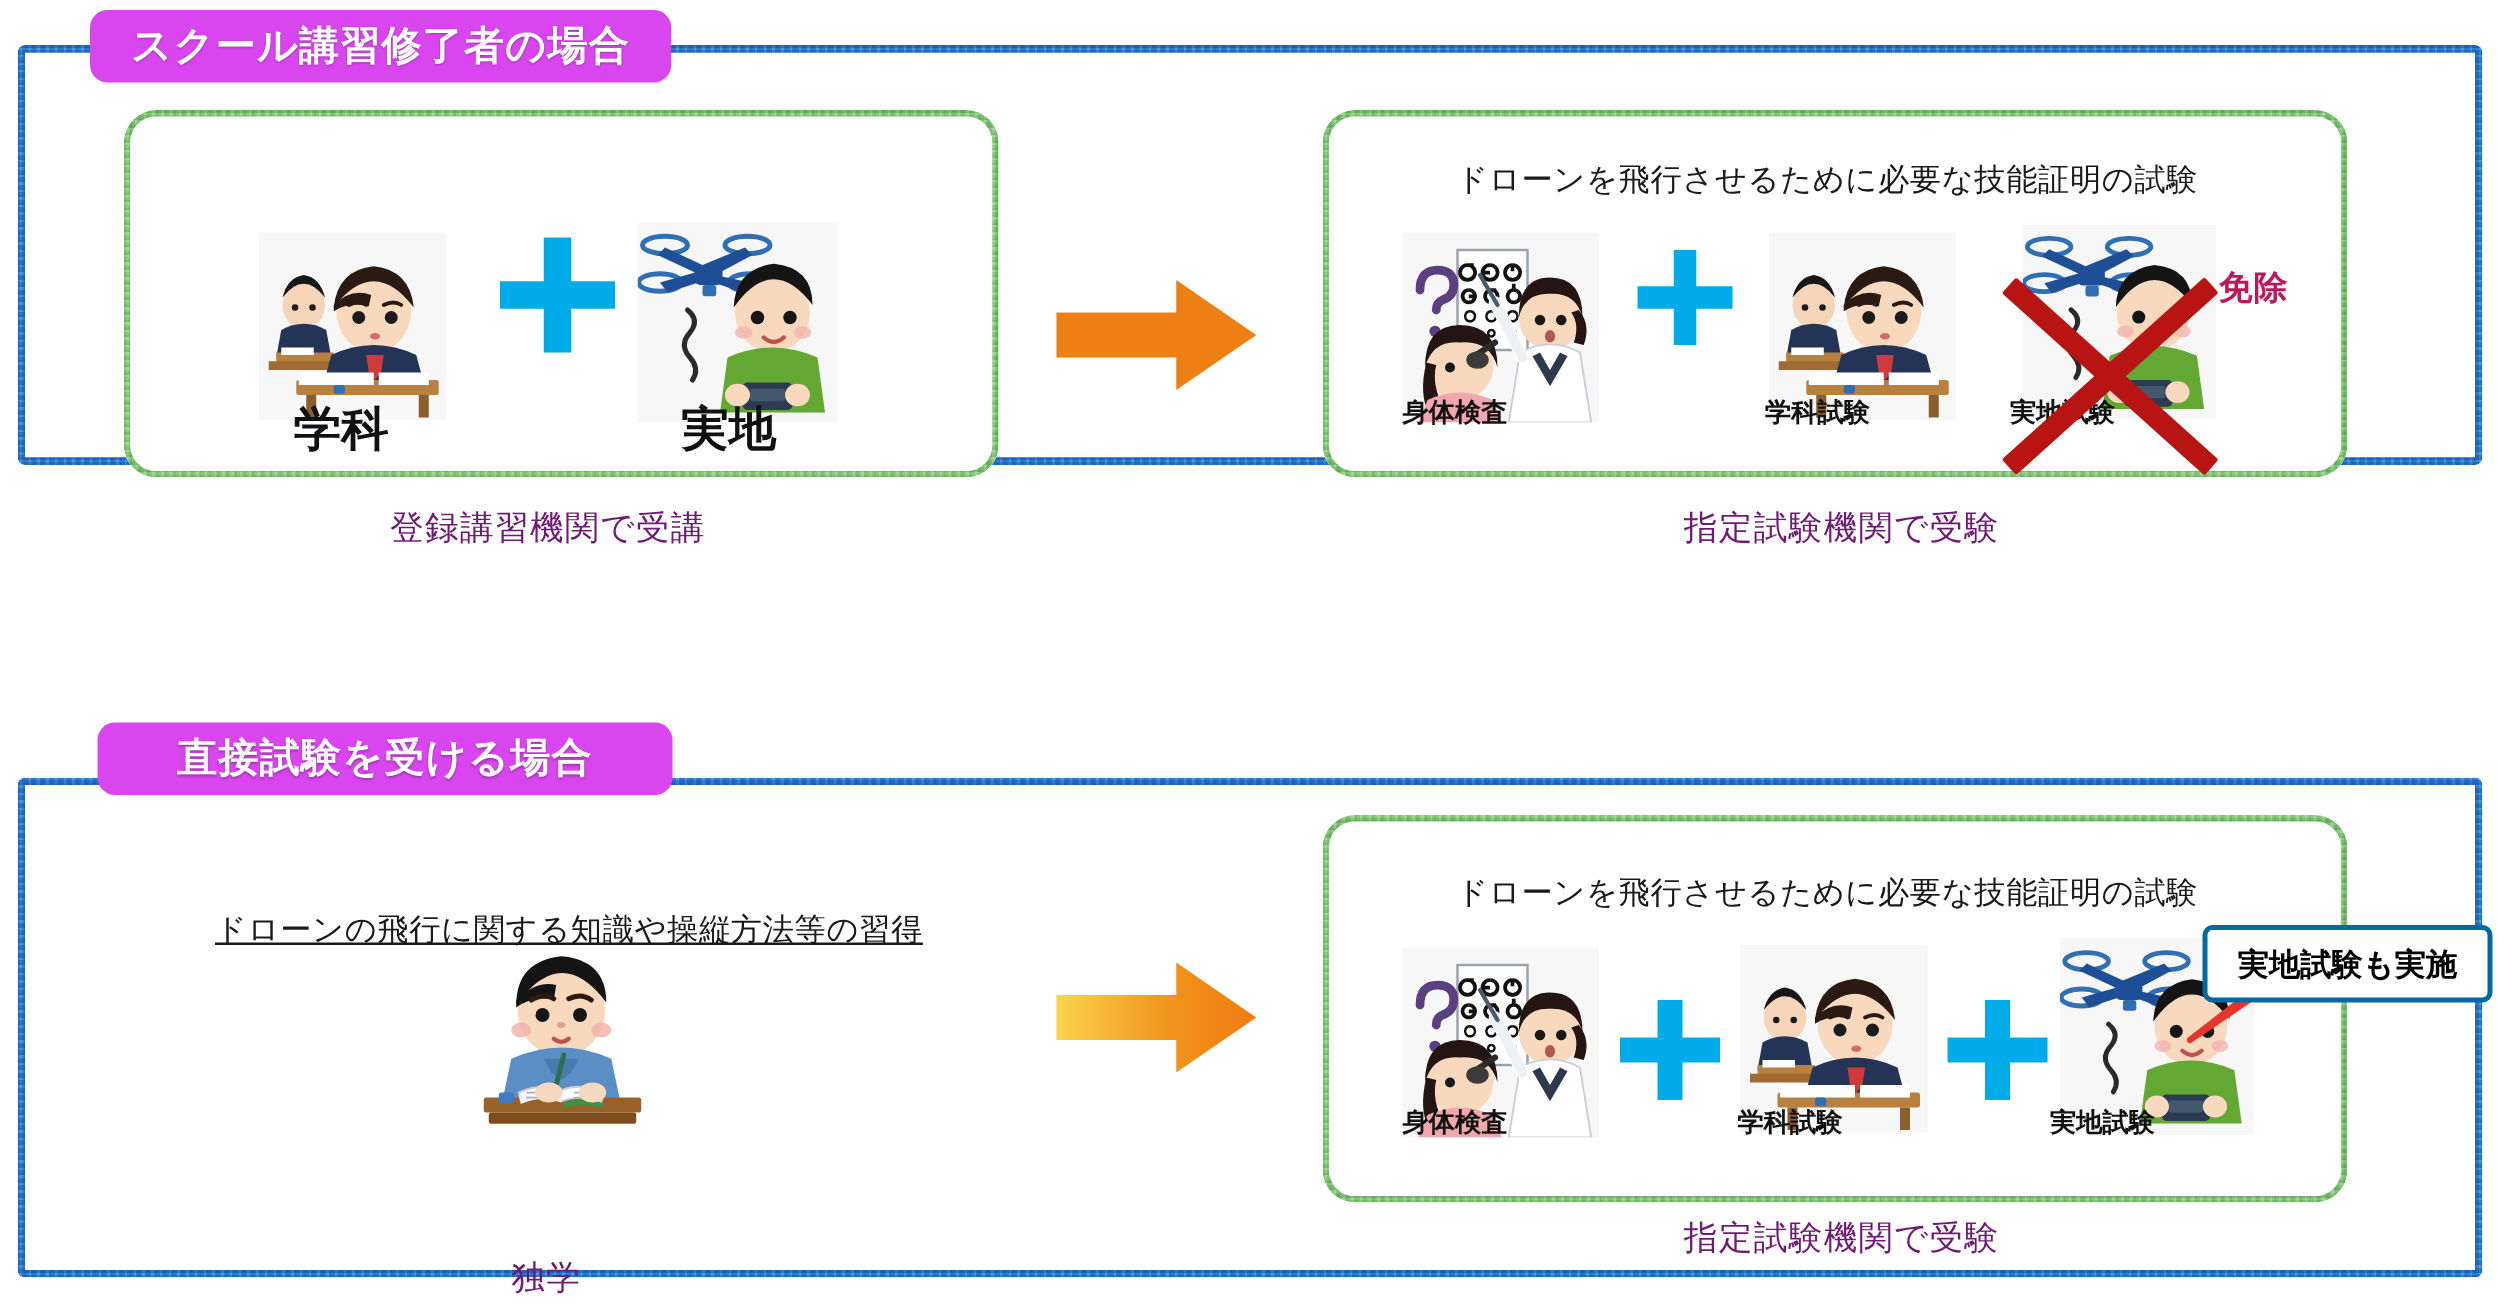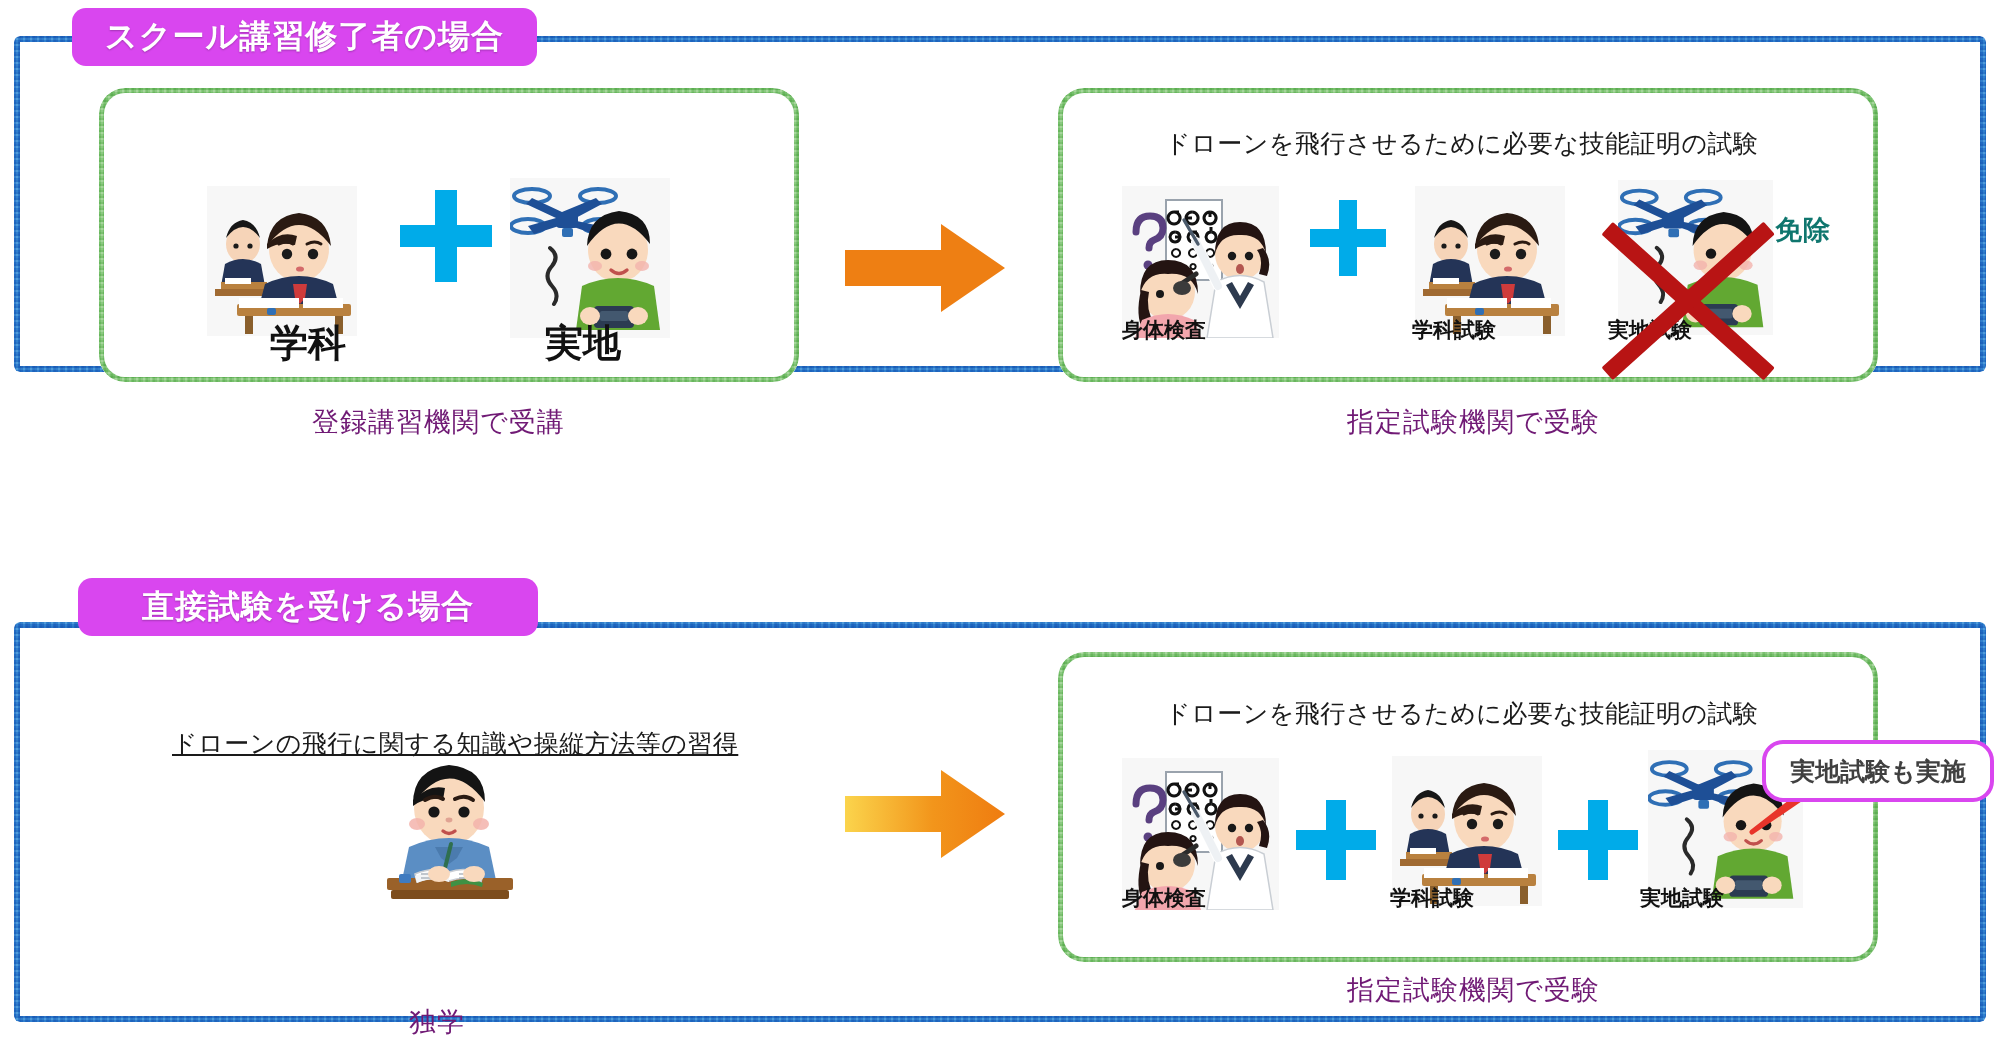--- a/index.html
+++ b/index.html
@@ -81,21 +81,21 @@
     position:absolute;
     color:#111;
     font-size:38px;
     font-weight:600;
     white-space:nowrap;
     letter-spacing:0px;
   }
   .item-label.sm { font-size:21px; }
   .exempt {
     position:absolute;
-    color:#0f766e;
+    color:#be185d;
     font-size:27px;
     font-weight:800;
     white-space:nowrap;
     letter-spacing:1px;
   }
 
   
   .plus { position:absolute; }
   .plus i { position:absolute; background:#00abe9; display:block; }
   .plus .h { left:0; top:38%; width:100%; height:24%; }
@@ -114,25 +114,25 @@
     position:absolute; left:50%; top:50%;
     width:136%; height:17px; background:#b81414;
     border-radius:2px;
   }
   .bigx .a { transform: translate(-50%,-50%) rotate(42deg); }
   .bigx .b { transform: translate(-50%,-50%) rotate(-42deg); }
 
   
   .bubble {
     position:absolute;
-    border:4px solid #d946ef;
+    border:4px solid #0369a1;
     background:#fff;
-    border-radius:21px;
+    border-radius:8px;
     display:flex; align-items:center; justify-content:center;
-    color:#404040; font-weight:800; font-size:25px;
+    color:#000000; font-weight:800; font-size:25px;
     white-space:nowrap;
     z-index:30;
   }
   .bubble-tail { position:absolute; z-index:29; }
 </style>
 </head>
 <body>
 
 <div class="stage">
 
@@ -174,21 +174,21 @@
 
       <rect x="30" y="118" width="114" height="12" rx="2" fill="#b9813f"></rect>
       <rect x="32" y="112" width="60" height="10" fill="#fff"></rect>
       <rect x="96" y="112" width="40" height="10" fill="#fff"></rect>
       <rect x="38" y="130" width="8" height="18" fill="#8a5f2c"></rect>
       <rect x="128" y="130" width="8" height="18" fill="#8a5f2c"></rect>
       <rect x="60" y="122" width="9" height="7" rx="2" fill="#2f6fb5"></rect>
     </svg>
   </div>
 
-  <div class="item-label" style="left:235px; top:318px;margin-left:35px;">学科</div>
+  <div class="item-label" style="left:235px; top:318px;">学科</div>
 
   <div class="plus" style="left:400px; top:190px; width:92px; height:92px;">
     <i class="h"></i>
       <i class="v"></i>
   </div>
 
   <div class="tile" style="left:510px; top:178px; width:160px; height:160px;">
     <svg viewBox="0 0 160 160">
       <rect width="160" height="160" fill="#f7f7f7"></rect>
 

